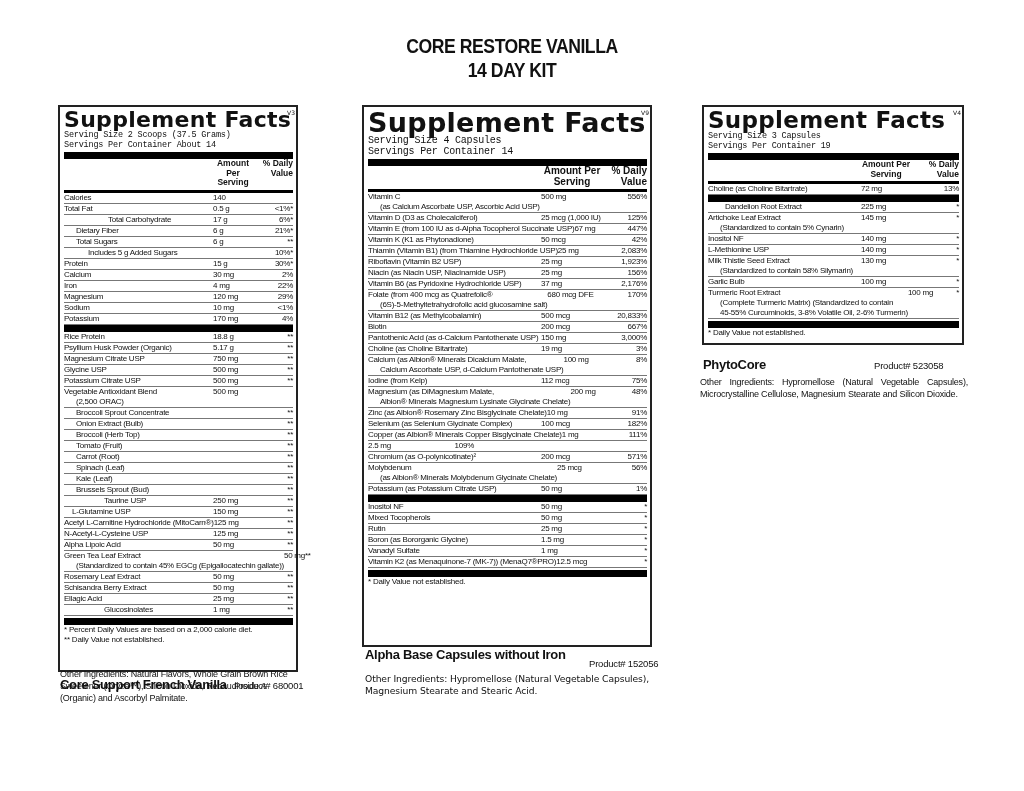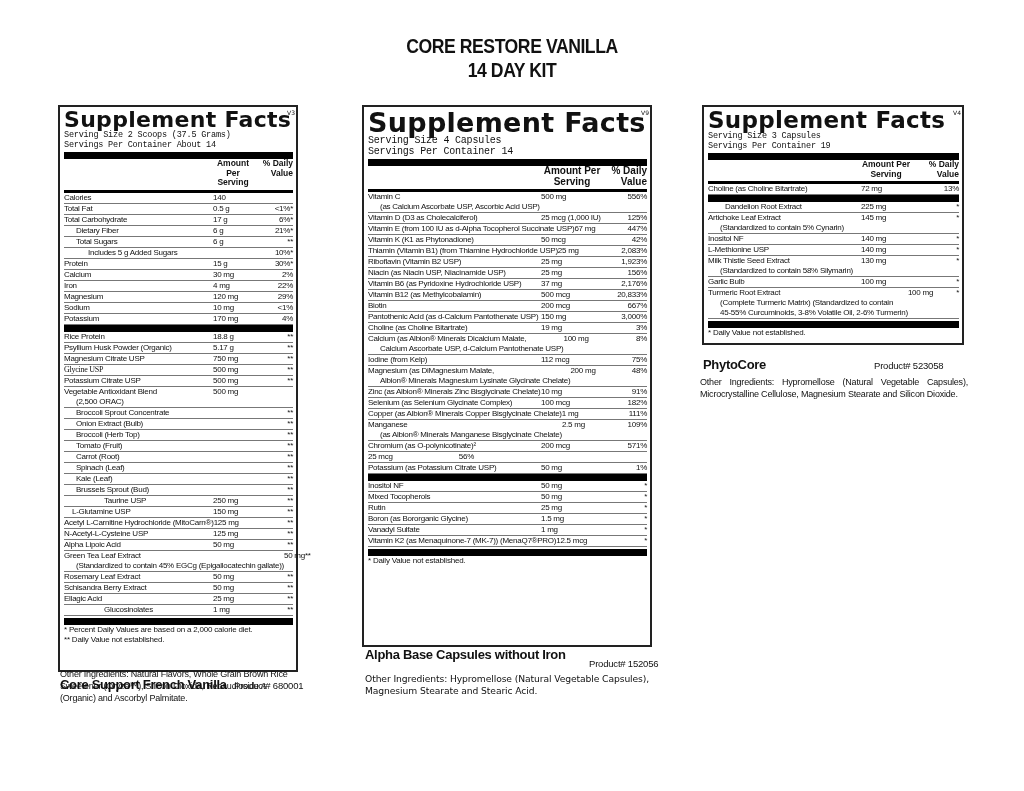--- a/index.html
+++ b/index.html
@@ -44,21 +44,21 @@
       <div class="n" style="padding-left:0px;"><span>Calories</span></div>
       <div class="a" style="width:40px;">140</div>
       <div class="d" style="width:40px;"></div>
     </div>
     <div class="row">
       <div class="n" style="padding-left:0px;"><span>Total Fat</span></div>
       <div class="a" style="width:40px;">0.5 g</div>
       <div class="d" style="width:40px;">&lt;1%*</div>
     </div>
     <div class="row">
-      <div class="n" style="padding-left:0px;"><span>Total Carbohydrate</span></div>
+      <div class="n" style="padding-left:0px;margin-left:44px;"><span>Total Carbohydrate</span></div>
       <div class="a" style="width:40px;">17 g</div>
       <div class="d" style="width:40px;">6%*</div>
     </div>
     <div class="row">
       <div class="n" style="padding-left:12px;"><span>Dietary Fiber</span></div>
       <div class="a" style="width:40px;">6 g</div>
       <div class="d" style="width:40px;">21%*</div>
     </div>
     <div class="row">
       <div class="n" style="padding-left:12px;"><span>Total Sugars</span></div>
@@ -110,21 +110,21 @@
       <div class="n" style="padding-left:0px;"><span>Psyllium Husk Powder (Organic)</span></div>
       <div class="a" style="width:40px;">5.17 g</div>
       <div class="d" style="width:40px;">**</div>
     </div>
     <div class="row">
       <div class="n" style="padding-left:0px;"><span>Magnesium Citrate USP</span></div>
       <div class="a" style="width:40px;">750 mg</div>
       <div class="d" style="width:40px;">**</div>
     </div>
     <div class="row">
-      <div class="n" style="padding-left:0px;font-family:Liberation Serif, serif;"><span>Glycine USP</span></div>
+      <div class="n" style="padding-left:0px;"><span>Glycine USP</span></div>
       <div class="a" style="width:40px;">500 mg</div>
       <div class="d" style="width:40px;">**</div>
     </div>
     <div class="row">
       <div class="n" style="padding-left:0px;"><span>Potassium Citrate USP</span></div>
       <div class="a" style="width:40px;">500 mg</div>
       <div class="d" style="width:40px;">**</div>
     </div>
     <div class="row">
       <div class="n" style="padding-left:0px;"><span>Vegetable Antioxidant Blend</span><span class="sub">(2,500 ORAC)</span></div>
@@ -274,20 +274,25 @@
       <div class="n" style="padding-left:0px;"><span>Niacin (as Niacin USP, Niacinamide USP)</span></div>
       <div class="a" style="width:62px;">25 mg</div>
       <div class="d" style="width:44px;">156%</div>
     </div>
     <div class="row">
       <div class="n" style="padding-left:0px;"><span>Vitamin B6 (as Pyridoxine Hydrochloride USP)</span></div>
       <div class="a" style="width:62px;">37 mg</div>
       <div class="d" style="width:44px;">2,176%</div>
     </div>
     <div class="row">
+      <div class="n" style="padding-left:0px;"><span>Folate (from 400 mcg as Quatrefolic®</span><span class="sub">(6S)-5-Methyltetrahydrofolic acid glucosamine salt)</span></div>
+      <div class="a" style="width:62px;">680 mcg DFE</div>
+      <div class="d" style="width:44px;">170%</div>
+    </div>
+    <div class="row">
       <div class="n" style="padding-left:0px;"><span>Vitamin B12 (as Methylcobalamin)</span></div>
       <div class="a" style="width:62px;">500 mcg</div>
       <div class="d" style="width:44px;">20,833%</div>
     </div>
     <div class="row">
       <div class="n" style="padding-left:0px;"><span>Biotin</span></div>
       <div class="a" style="width:62px;">200 mcg</div>
       <div class="d" style="width:44px;">667%</div>
     </div>
     <div class="row">
@@ -309,45 +314,45 @@
       <div class="n" style="padding-left:0px;"><span>Iodine (from Kelp)</span></div>
       <div class="a" style="width:62px;">112 mcg</div>
       <div class="d" style="width:44px;">75%</div>
     </div>
     <div class="row">
       <div class="n" style="padding-left:0px;"><span>Magnesium (as DiMagnesium Malate,</span><span class="sub">Albion® Minerals Magnesium Lysinate Glycinate Chelate)</span></div>
       <div class="a" style="width:62px;">200 mg</div>
       <div class="d" style="width:44px;">48%</div>
     </div>
     <div class="row">
-      <div class="n" style="padding-left:0px;"><span>Zinc (as Albion® Minerals Zinc Bisglycinate Chelate)</span></div>
+      <div class="n" style="padding-left:0px;"><span>Zinc (as Albion® Rosemary Zinc Bisglycinate Chelate)</span></div>
       <div class="a" style="width:62px;">10 mg</div>
       <div class="d" style="width:44px;">91%</div>
     </div>
     <div class="row">
       <div class="n" style="padding-left:0px;"><span>Selenium (as Selenium Glycinate Complex)</span></div>
       <div class="a" style="width:62px;">100 mcg</div>
       <div class="d" style="width:44px;">182%</div>
     </div>
     <div class="row">
       <div class="n" style="padding-left:0px;"><span>Copper (as Albion® Minerals Copper Bisglycinate Chelate)</span></div>
       <div class="a" style="width:62px;">1 mg</div>
       <div class="d" style="width:44px;">111%</div>
     </div>
     <div class="row">
-      <div class="n" style="padding-left:0px;"><span>Manganese</span><span class="sub">(as Albion® Minerals Manganese Bisglycinate Chelate)</span></div>
       <div class="a" style="width:62px;">2.5 mg</div>
       <div class="d" style="width:44px;">109%</div>
     </div>
     <div class="row">
       <div class="n" style="padding-left:0px;"><span>Chromium (as O-polynicotinate)²</span></div>
       <div class="a" style="width:62px;">200 mcg</div>
       <div class="d" style="width:44px;">571%</div>
     </div>
     <div class="row">
+      <div class="n" style="padding-left:0px;"><span>Molybdenum</span><span class="sub">(as Albion® Minerals Molybdenum Glycinate Chelate)</span></div>
       <div class="a" style="width:62px;">25 mcg</div>
       <div class="d" style="width:44px;">56%</div>
     </div>
     <div class="row">
       <div class="n" style="padding-left:0px;"><span>Potassium (as Potassium Citrate USP)</span></div>
       <div class="a" style="width:62px;">50 mg</div>
       <div class="d" style="width:44px;">1%</div>
     </div>
     <div class="thick" style="height:7px;"></div>
     <div class="row">

